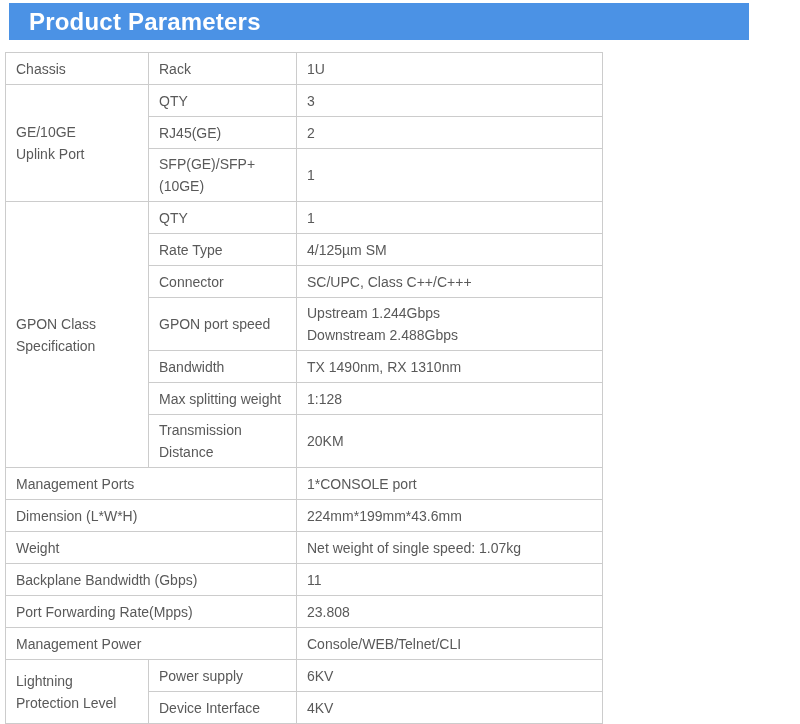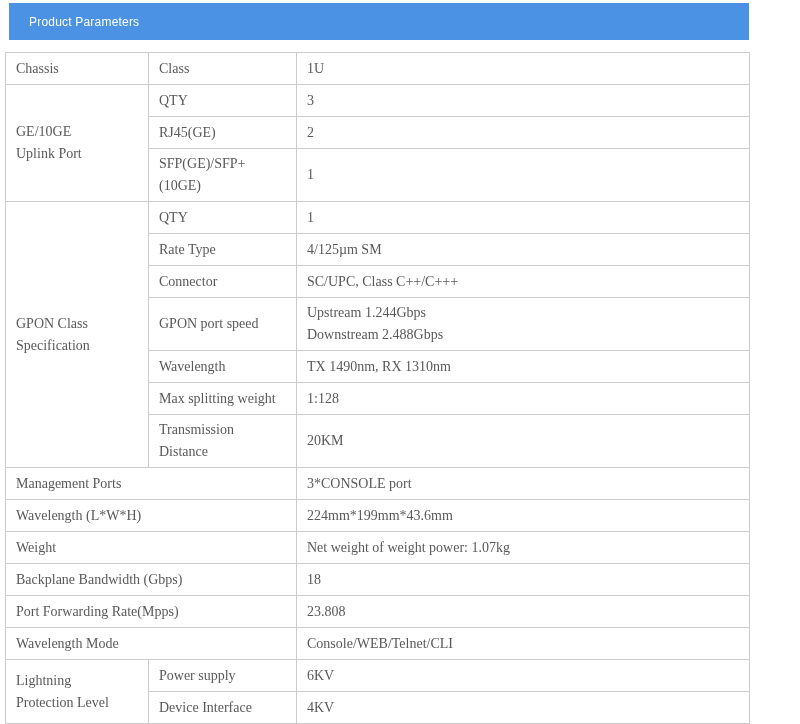--- a/index.html
+++ b/index.html
@@ -20,30 +20,29 @@
     margin: 3px 0 0 9px;
     width: 740px;
     height: 37px;
     background: var(--accent);
     display: flex;
     align-items: center;
     padding-left: 20px;
   }
   .section-title {
     color: var(--header-text);
-    font-size: 12px;
-    font-weight: 400;
+    font-size: 24px;
+    font-weight: 700;
     letter-spacing: 0.2px;
   }
   .spec-table {
     margin: 12px 0 0 5px;
-    width: 745px;
+    width: 598px;
     border-collapse: collapse;
     table-layout: fixed;
-    font-family: Liberation Serif, serif;
   }
   .spec-table td {
     border: 1px solid var(--border);
     padding: 4px 10px;
     font-size: 14px;
     line-height: 22px;
     color: var(--text);
     white-space: pre-line;
     vertical-align: middle;
     background: #ffffff;
@@ -61,21 +60,21 @@
 <table class="spec-table">
   <colgroup>
     <col style="width:143px">
     <col style="width:148px">
     <col>
   </colgroup>
   <tbody>
 
     <tr class="h1">
       <td>Chassis</td>
-      <td>Class</td>
+      <td>Rack</td>
       <td>1U</td>
     </tr>
 
     <tr class="h1">
       <td rowspan="3">GE/10GE
 Uplink Port</td>
       <td>QTY</td>
       <td>3</td>
     </tr>
     <tr class="h1">
@@ -101,55 +100,55 @@
     <tr class="h1">
       <td>Connector</td>
       <td>SC/UPC, Class C++/C+++</td>
     </tr>
     <tr class="h2">
       <td>GPON port speed</td>
       <td>Upstream 1.244Gbps
 Downstream 2.488Gbps</td>
     </tr>
     <tr class="h1">
-      <td>Wavelength</td>
+      <td>Bandwidth</td>
       <td>TX 1490nm, RX 1310nm</td>
     </tr>
     <tr class="h1">
       <td>Max splitting weight</td>
       <td>1:128</td>
     </tr>
     <tr class="h2">
       <td>Transmission
 Distance</td>
       <td>20KM</td>
     </tr>
 
     <tr class="h1">
       <td colspan="2">Management Ports</td>
-      <td>3*CONSOLE port</td>
+      <td>1*CONSOLE port</td>
     </tr>
     <tr class="h1">
-      <td colspan="2">Wavelength (L*W*H)</td>
+      <td colspan="2">Dimension (L*W*H)</td>
       <td>224mm*199mm*43.6mm</td>
     </tr>
     <tr class="h1">
       <td colspan="2">Weight</td>
-      <td>Net weight of weight power: 1.07kg</td>
+      <td>Net weight of single speed: 1.07kg</td>
     </tr>
     <tr class="h1">
       <td colspan="2">Backplane Bandwidth (Gbps)</td>
-      <td>18</td>
+      <td>11</td>
     </tr>
     <tr class="h1">
       <td colspan="2">Port Forwarding Rate(Mpps)</td>
       <td>23.808</td>
     </tr>
     <tr class="h1">
-      <td colspan="2">Wavelength Mode</td>
+      <td colspan="2">Management Power</td>
       <td>Console/WEB/Telnet/CLI</td>
     </tr>
 
     <tr class="h1">
       <td rowspan="2">Lightning
 Protection Level</td>
       <td>Power supply</td>
       <td>6KV</td>
     </tr>
     <tr class="h1">

